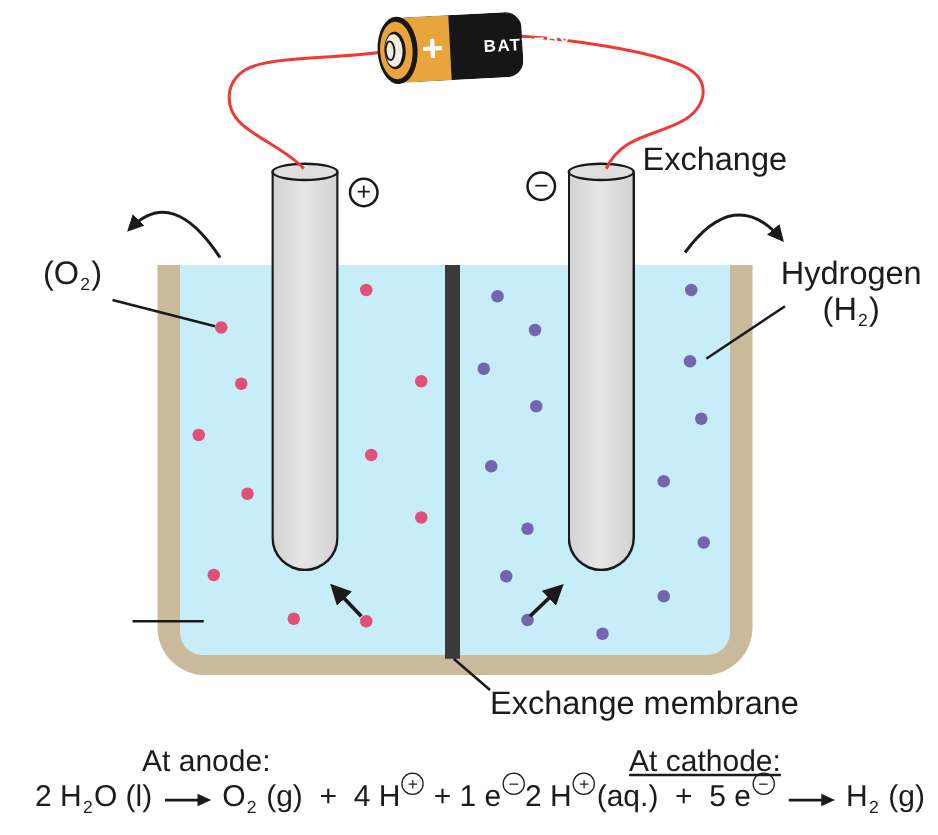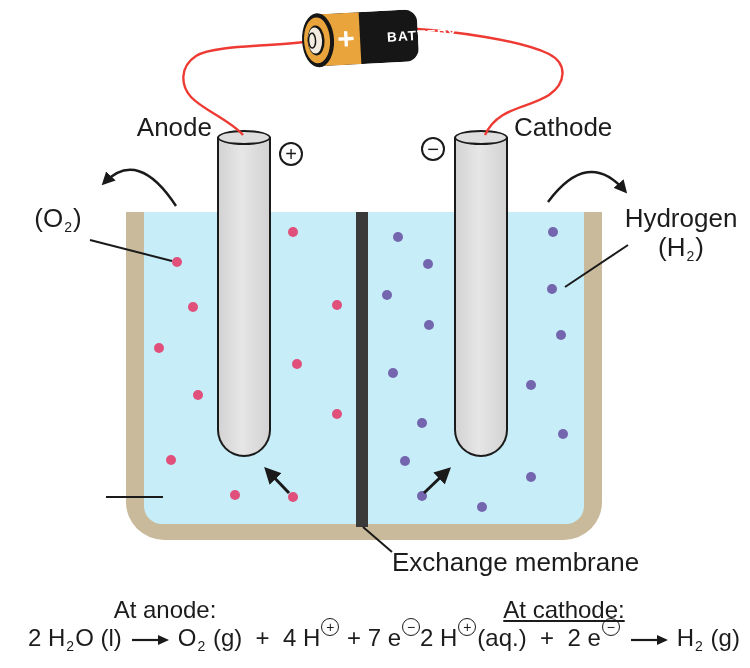--- a/index.html
+++ b/index.html
@@ -126,38 +126,37 @@
 
     <path class="thinline" d="M 90,240 L 172,261"></path>
     <path class="thinline" d="M 628,245 L 565,287"></path>
     <path class="thinline" d="M 106,497 L 163,497"></path>
     <path class="thinline" d="M 363,527 L 392,552"></path>
 
     <path class="gas-arrow" marker-end="url(#ah)" d="M 289,493 L 267,470"></path>
     <path class="gas-arrow" marker-end="url(#ah)" d="M 424,493 L 448,470"></path>
   </svg>
 
-  <div class="abs lbl" style="left:120px;top:113px;width:92px;text-align:right;">Anode</div>
-  <div class="abs lbl" style="left:514px;top:113px;">Cathode</div>
+  <div class="abs lbl" style="left:514px;top:113px;">Exchange</div>
   <div class="abs terminal" style="left:279px;top:142px;">+</div>
   <div class="abs terminal" style="left:421px;top:137px;">−</div>
 
   <div class="abs lbl lbl-center" style="left:2px;top:204px;width:112px;">
     <div><span class="tk">(O</span><span class="tk-sub">2</span><span class="tk">)</span></div>
   </div>
   <div class="abs lbl lbl-center" style="left:618px;top:204px;width:126px;">
     <div>Hydrogen</div>
     <div><span class="tk">(H</span><span class="tk-sub">2</span><span class="tk">)</span></div>
   </div>
   <div class="abs lbl" style="left:392px;top:548px;">Exchange membrane</div>
 
   <div class="abs eq-title" style="left:95px;top:596px;width:140px;">At anode:</div>
   <div class="abs eq-row" style="left:28px;top:624px;"><span class="tk">2 H</span><span class="tk-sub">2</span><span class="tk">O (l)</span><svg width="38" height="12" class="tk-arrow">
         <line x1="1" y1="6" x2="28" y2="6" stroke="#1a1a1a" stroke-width="2.2"></line>
         <polygon points="27,1 38,6 27,11" fill="#1a1a1a"></polygon>
-      </svg><span class="tk">O</span><span class="tk-sub">2</span><span class="tk"> (g)  +  4 H</span><span class="tk-supc">+</span><span class="tk"> + 7 e</span><span class="tk-supc">−</span></div>
+      </svg><span class="tk">O</span><span class="tk-sub">2</span><span class="tk"> (g)  +  4 H</span><span class="tk-supc">+</span><span class="tk"> + 1 e</span><span class="tk-supc">−</span></div>
   <div class="abs eq-title" style="left:494px;top:596px;width:140px;text-decoration:underline;">At cathode:</div>
-  <div class="abs eq-row" style="left:420px;top:624px;"><span class="tk">2 H</span><span class="tk-supc">+</span><span class="tk">(aq.)  +  2 e</span><span class="tk-supc">−</span><svg width="38" height="12" class="tk-arrow">
+  <div class="abs eq-row" style="left:420px;top:624px;"><span class="tk">2 H</span><span class="tk-supc">+</span><span class="tk">(aq.)  +  5 e</span><span class="tk-supc">−</span><svg width="38" height="12" class="tk-arrow">
         <line x1="1" y1="6" x2="28" y2="6" stroke="#1a1a1a" stroke-width="2.2"></line>
         <polygon points="27,1 38,6 27,11" fill="#1a1a1a"></polygon>
       </svg><span class="tk">H</span><span class="tk-sub">2</span><span class="tk"> (g)</span></div>
 
 </div>
 
 </body></html>

